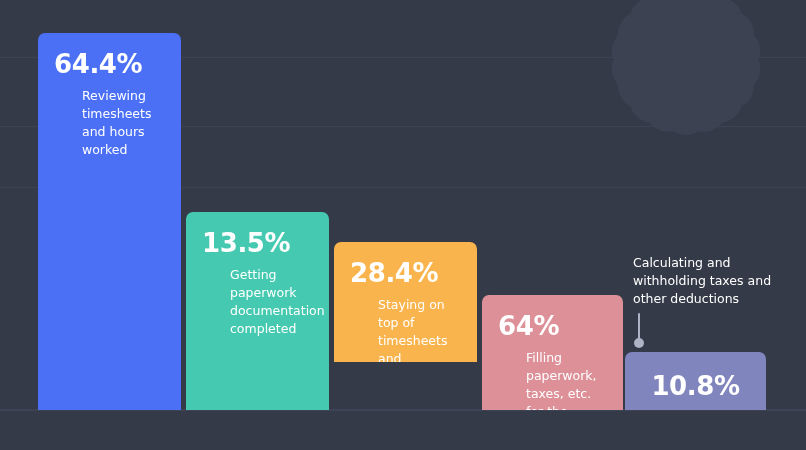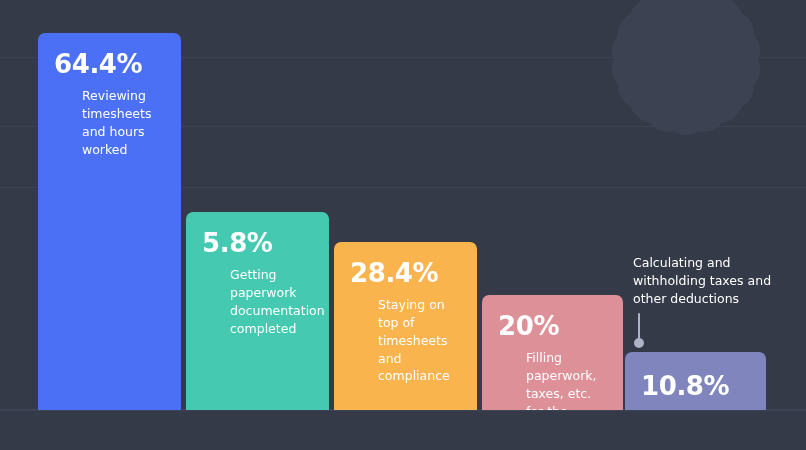--- a/index.html
+++ b/index.html
@@ -74,20 +74,21 @@
   .bar .desc {
     display: block;
     color: #ffffff;
     font-size: 12.5px;
     line-height: 1.42;
     font-weight: normal;
     margin-left: 28px;
   }
   .bar.small {
     padding-top: 21px;
+    text-align: center;
   }
   .bar.small .value {
     margin-bottom: 0;
   }
 
   
   .callout {
     position: absolute;
     color: #ffffff;
     font-size: 12.5px;
@@ -137,31 +138,31 @@
   <div class="grid-line" style="top:126px"></div>
   <div class="grid-line" style="top:187px"></div>
   <div class="baseline" style="top:409px"></div>
 
   <div class="bar" style="left:38px; top:33px; width:143px; height:377px; background:#4b70f5;">
     <span class="value">64.4%</span>
     <span class="desc">Reviewing timesheets and hours worked</span>
   </div>
 
   <div class="bar" style="left:186px; top:212px; width:143px; height:198px; background:#45c9b0;">
-    <span class="value">5.8%</span>
+    <span class="value">13.5%</span>
     <span class="desc">Getting paperwork documentation completed</span>
   </div>
 
-  <div class="bar" style="left:334px; top:242px; width:143px; height:168px; background:#f9b44d;">
+  <div class="bar" style="left:334px; top:242px; width:143px; height:120px; background:#f9b44d;">
     <span class="value">28.4%</span>
     <span class="desc">Staying on top of timesheets and compliance</span>
   </div>
 
   <div class="bar" style="left:482px; top:295px; width:141px; height:115px; background:#dd9098;">
-    <span class="value">20%</span>
+    <span class="value">64%</span>
     <span class="desc">Filling paperwork, taxes, etc. for the business</span>
   </div>
 
   <div class="callout" style="left:633px; top:254px;">
     <span>Calculating and withholding taxes and other deductions</span>
   </div>
   <div class="leader" style="left:634px; top:313px; width:10px; height:38px;">
     <div class="stem"></div>
     <div class="dot"></div>
   </div>

